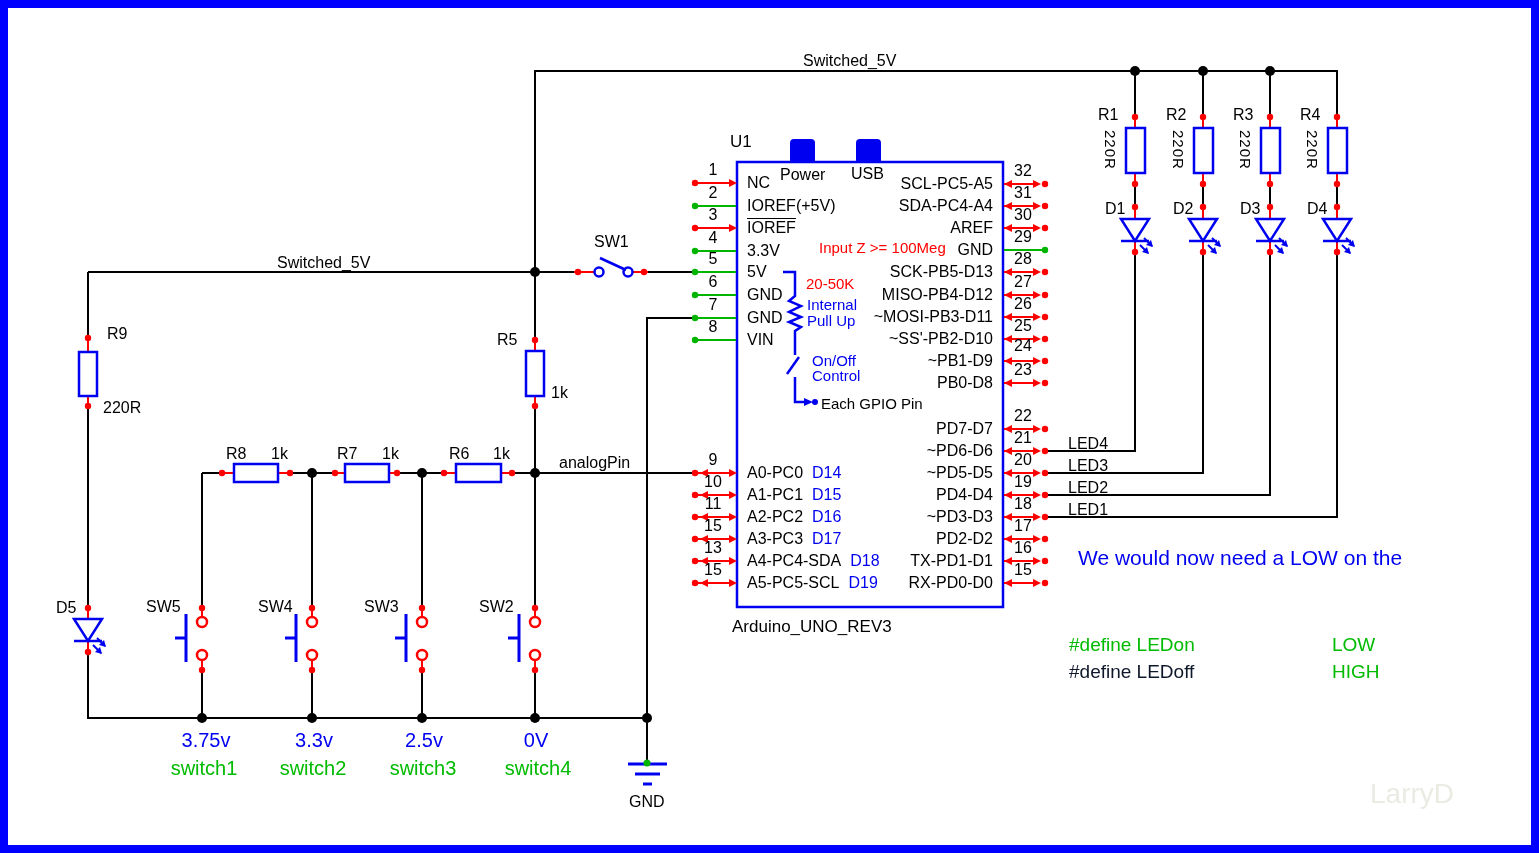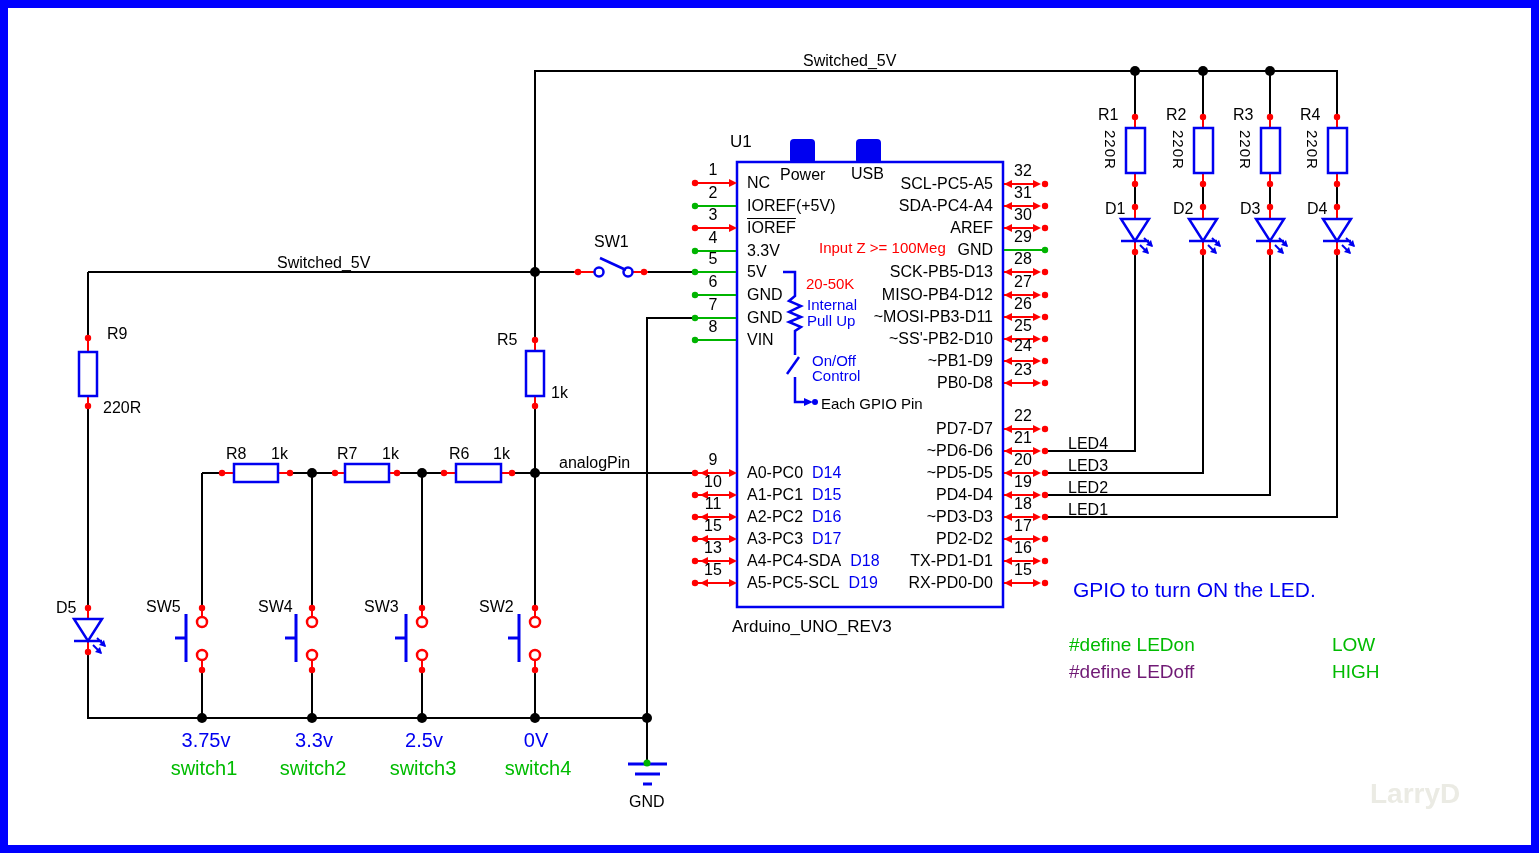--- a/index.html
+++ b/index.html
@@ -11,21 +11,21 @@
   .tc{transform:translateX(-50%);}  
   .blue{color:#0000f0;}
   .red{color:#ff0000;}
   .s15{font-size:15px;text-align:center;}
   .s17{font-size:17px;}
   .s19{font-size:19px;}
   .s20{font-size:20px;}
   .s21{font-size:21px;}
   .ovl{text-decoration:overline;}
   .vert{writing-mode:vertical-rl;font-size:15px;letter-spacing:1px;}
-  .wm{position:absolute;font-size:28px;font-weight:bold;color:#ebebe4;z-index:5;}
+  .wm{position:absolute;font-size:28px;font-weight:normal;color:#ebebe4;z-index:5;}
   .alt{margin-left:9px;color:#0000f0;}
 </style>
 </head>
 <body>
 
 <div id="canvas">
 <div id="frame"></div>
 
 <svg width="1539" height="853" viewBox="0 0 1539 853">
 
@@ -501,21 +501,21 @@
 
 <div class="t tc s20 blue" style="left:206px;top:729px">3.75v</div>
 <div class="t tc s20" style="left:204px;top:757px;color:#00bb00">switch1</div>
 <div class="t tc s20 blue" style="left:314px;top:729px">3.3v</div>
 <div class="t tc s20" style="left:313px;top:757px;color:#00bb00">switch2</div>
 <div class="t tc s20 blue" style="left:424px;top:729px">2.5v</div>
 <div class="t tc s20" style="left:423px;top:757px;color:#00bb00">switch3</div>
 <div class="t tc s20 blue" style="left:536px;top:729px">0V</div>
 <div class="t tc s20" style="left:538px;top:757px;color:#00bb00">switch4</div>
 
-<div class="t s21 blue" style="left:1073px;top:578px">GPIO to turn ON the LED.</div>
+<div class="t s21 blue" style="left:1078px;top:546px">We would now need a LOW on the</div>
 <div class="t s19" style="left:1069px;top:635px;color:#00bb00">#define LEDon</div>
 <div class="t s19" style="left:1332px;top:635px;color:#00bb00">LOW</div>
-<div class="t s19" style="left:1069px;top:662px;color:#701a75">#define LEDoff</div>
+<div class="t s19" style="left:1069px;top:662px;color:#0f172a">#define LEDoff</div>
 <div class="t s19" style="left:1332px;top:662px;color:#00bb00">HIGH</div>
 
 <div class="wm" style="left:1370px;top:778px">LarryD</div>
 
 </div>
 
 </body></html>

